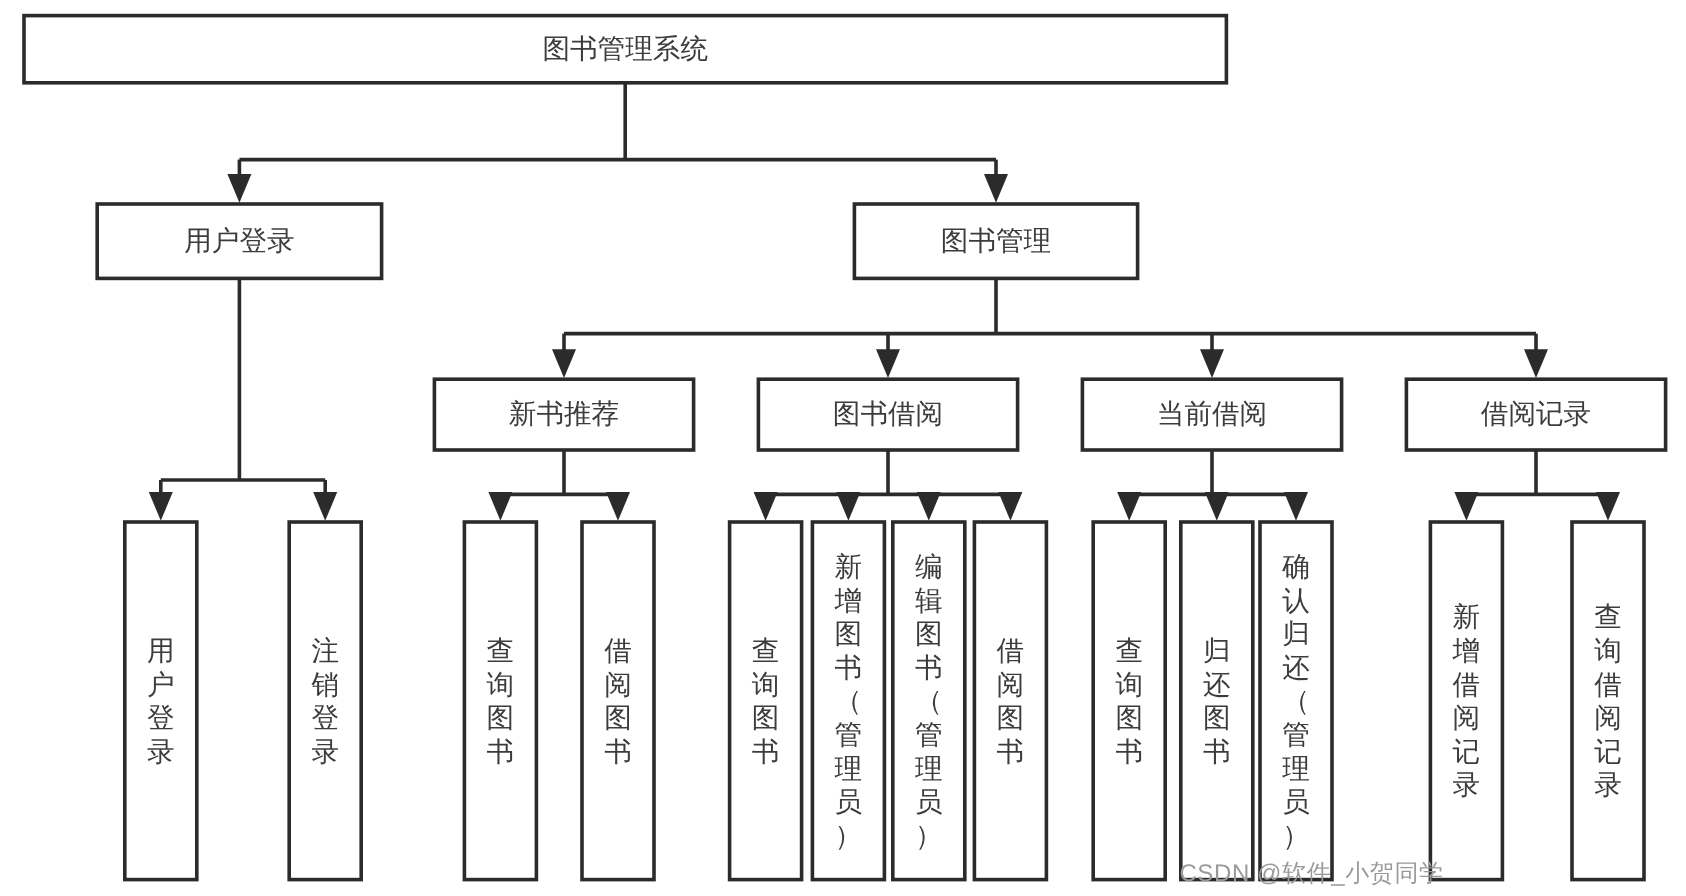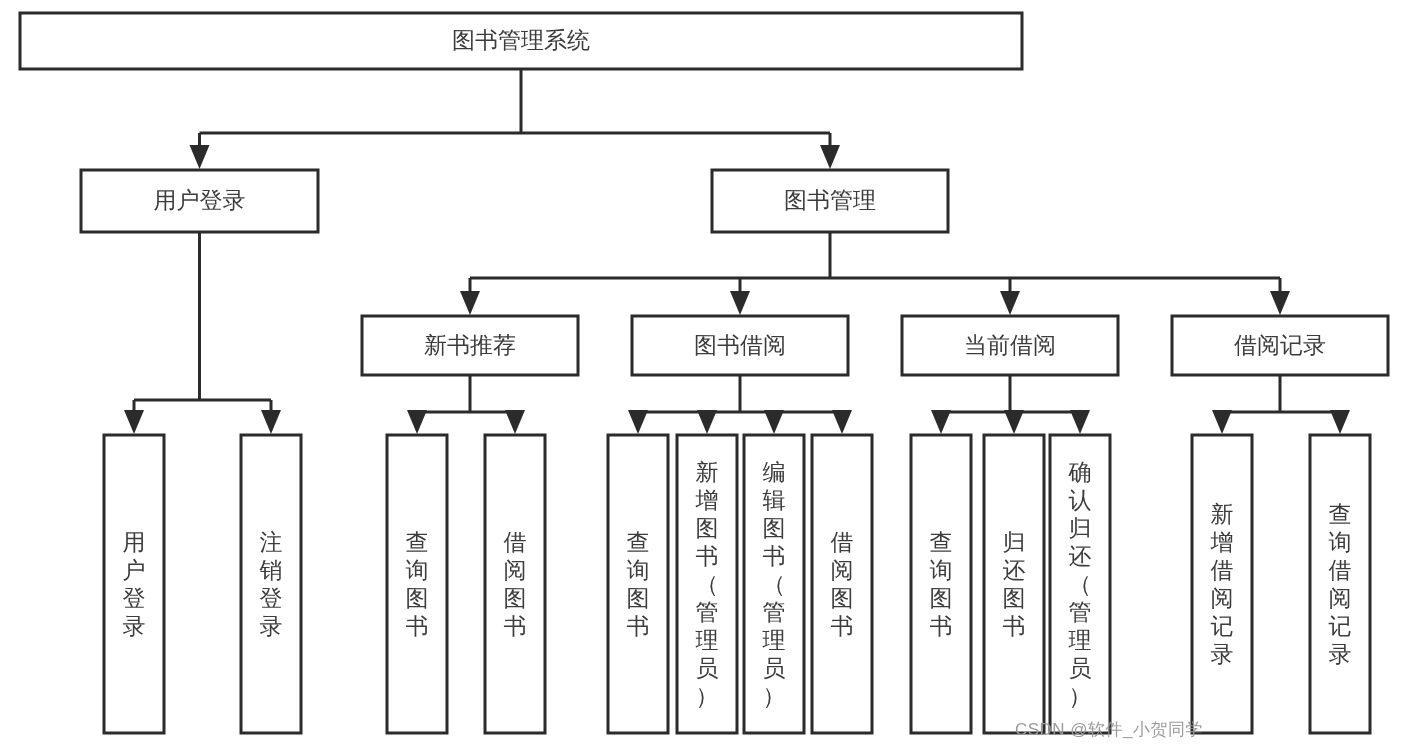--- a/index.html
+++ b/index.html
@@ -52,21 +52,21 @@
     font-family: "Liberation Sans", "DejaVu Sans", sans-serif;
     font-size: 23px;
     fill: #3c3c3c;
     text-anchor: middle;
   }
   .watermark {
     position: absolute;
     right: 10px;
     bottom: 6px;
     font-family: "Liberation Sans", "DejaVu Sans", sans-serif;
-    font-size: 17px;
+    font-size: 20px;
     color: #9a9a9a;
     letter-spacing: 0.5px;
     white-space: nowrap;
     pointer-events: none;
   }
 </style>
 </head>
 <body>
 
 <div id="diagram-root">

